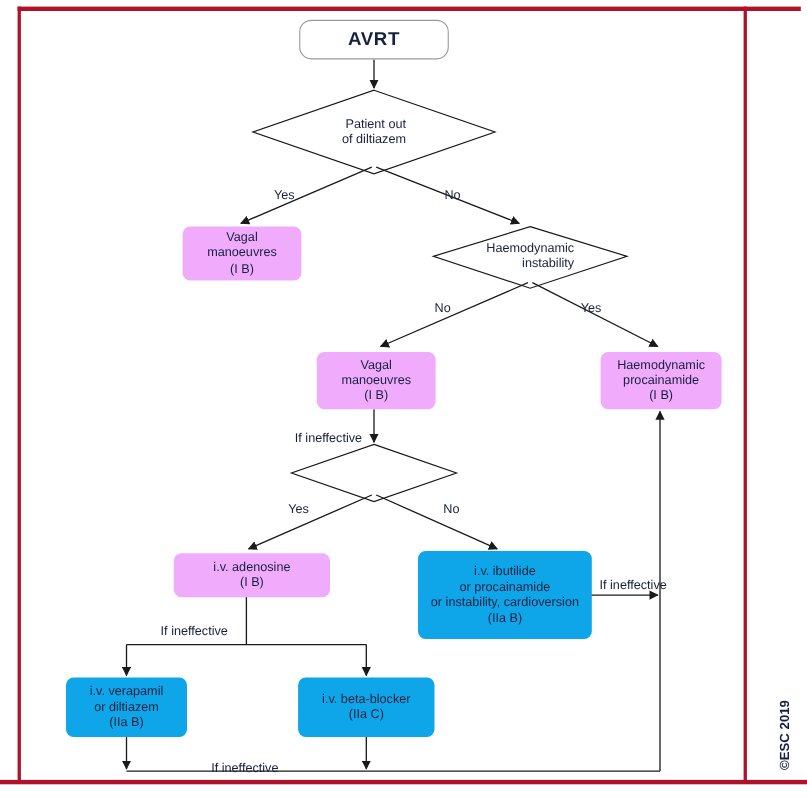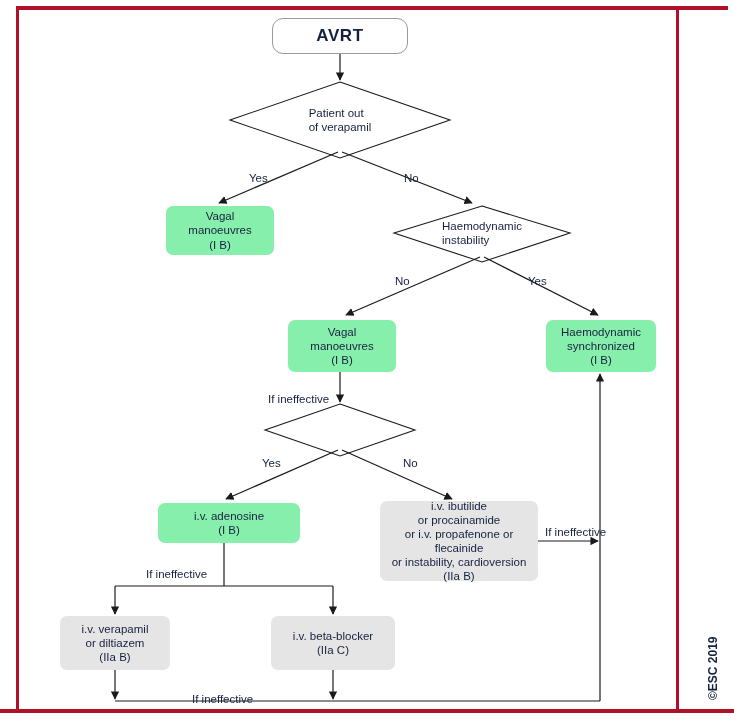--- a/index.html
+++ b/index.html
@@ -63,35 +63,35 @@
   }
   .node-start {
     background: #ffffff;
     border: 1.6px solid #9a9a9a;
     border-radius: 11px;
     font-size: 17px;
     font-weight: bold;
     letter-spacing: 0.6px;
   }
   .node-green {
-    background: #86efac;
+    background: #f0abfc;
     border-radius: 7px;
     font-size: 11.5px;
   }
   .node-yellow {
-    background: #e5e5e5;
+    background: #0ea5e9;
     border-radius: 7px;
     font-size: 11.5px;
   }
   .diamond-label {
     position: absolute;
     display: flex;
     align-items: center;
     justify-content: center;
-    text-align: left;
+    text-align: right;
     color: #16213E;
     font-size: 11.5px;
     line-height: 1.25;
     pointer-events: none;
   }
   .edge-label {
     position: absolute;
     color: #16213E;
     font-size: 11.5px;
     white-space: nowrap;
@@ -165,21 +165,21 @@
     </g>
   </svg>
 
   <div class="node node-start" style="left:272px; top:18px; width:136px; height:36px;">
     <span>AVRT</span>
   </div>
 
   <div class="diamond-label" style="left:276px; top:99px; width:128px; height:42px;">
     <div>
       <div>Patient out</div>
-      <div>of verapamil</div>
+      <div>of diltiazem</div>
     </div>
   </div>
 
   <div class="node node-green" style="left:166px; top:206px; width:108px; height:49px;">
     <div>
       <div>Vagal</div>
       <div>manoeuvres</div>
       <div>(I B)</div>
     </div>
   </div>
@@ -195,38 +195,37 @@
     <div>
       <div>Vagal</div>
       <div>manoeuvres</div>
       <div>(I B)</div>
     </div>
   </div>
 
   <div class="node node-green" style="left:546px; top:320px; width:110px; height:52px;">
     <div>
       <div>Haemodynamic</div>
-      <div>synchronized</div>
+      <div>procainamide</div>
       <div>(I B)</div>
     </div>
   </div>
 
 
   <div class="node node-green" style="left:158px; top:503px; width:142px; height:40px;">
     <div>
       <div>i.v. adenosine</div>
       <div>(I B)</div>
     </div>
   </div>
 
   <div class="node node-yellow" style="left:380px; top:501px; width:158px; height:80px;">
     <div>
       <div>i.v. ibutilide</div>
       <div>or procainamide</div>
-      <div>or i.v. propafenone or flecainide</div>
       <div>or instability, cardioversion</div>
       <div>(IIa B)</div>
     </div>
   </div>
 
   <div class="node node-yellow" style="left:60px; top:616px; width:110px; height:54px;text-align:center;">
     <div>
       <div>i.v. verapamil</div>
       <div>or diltiazem</div>
       <div>(IIa B)</div>

